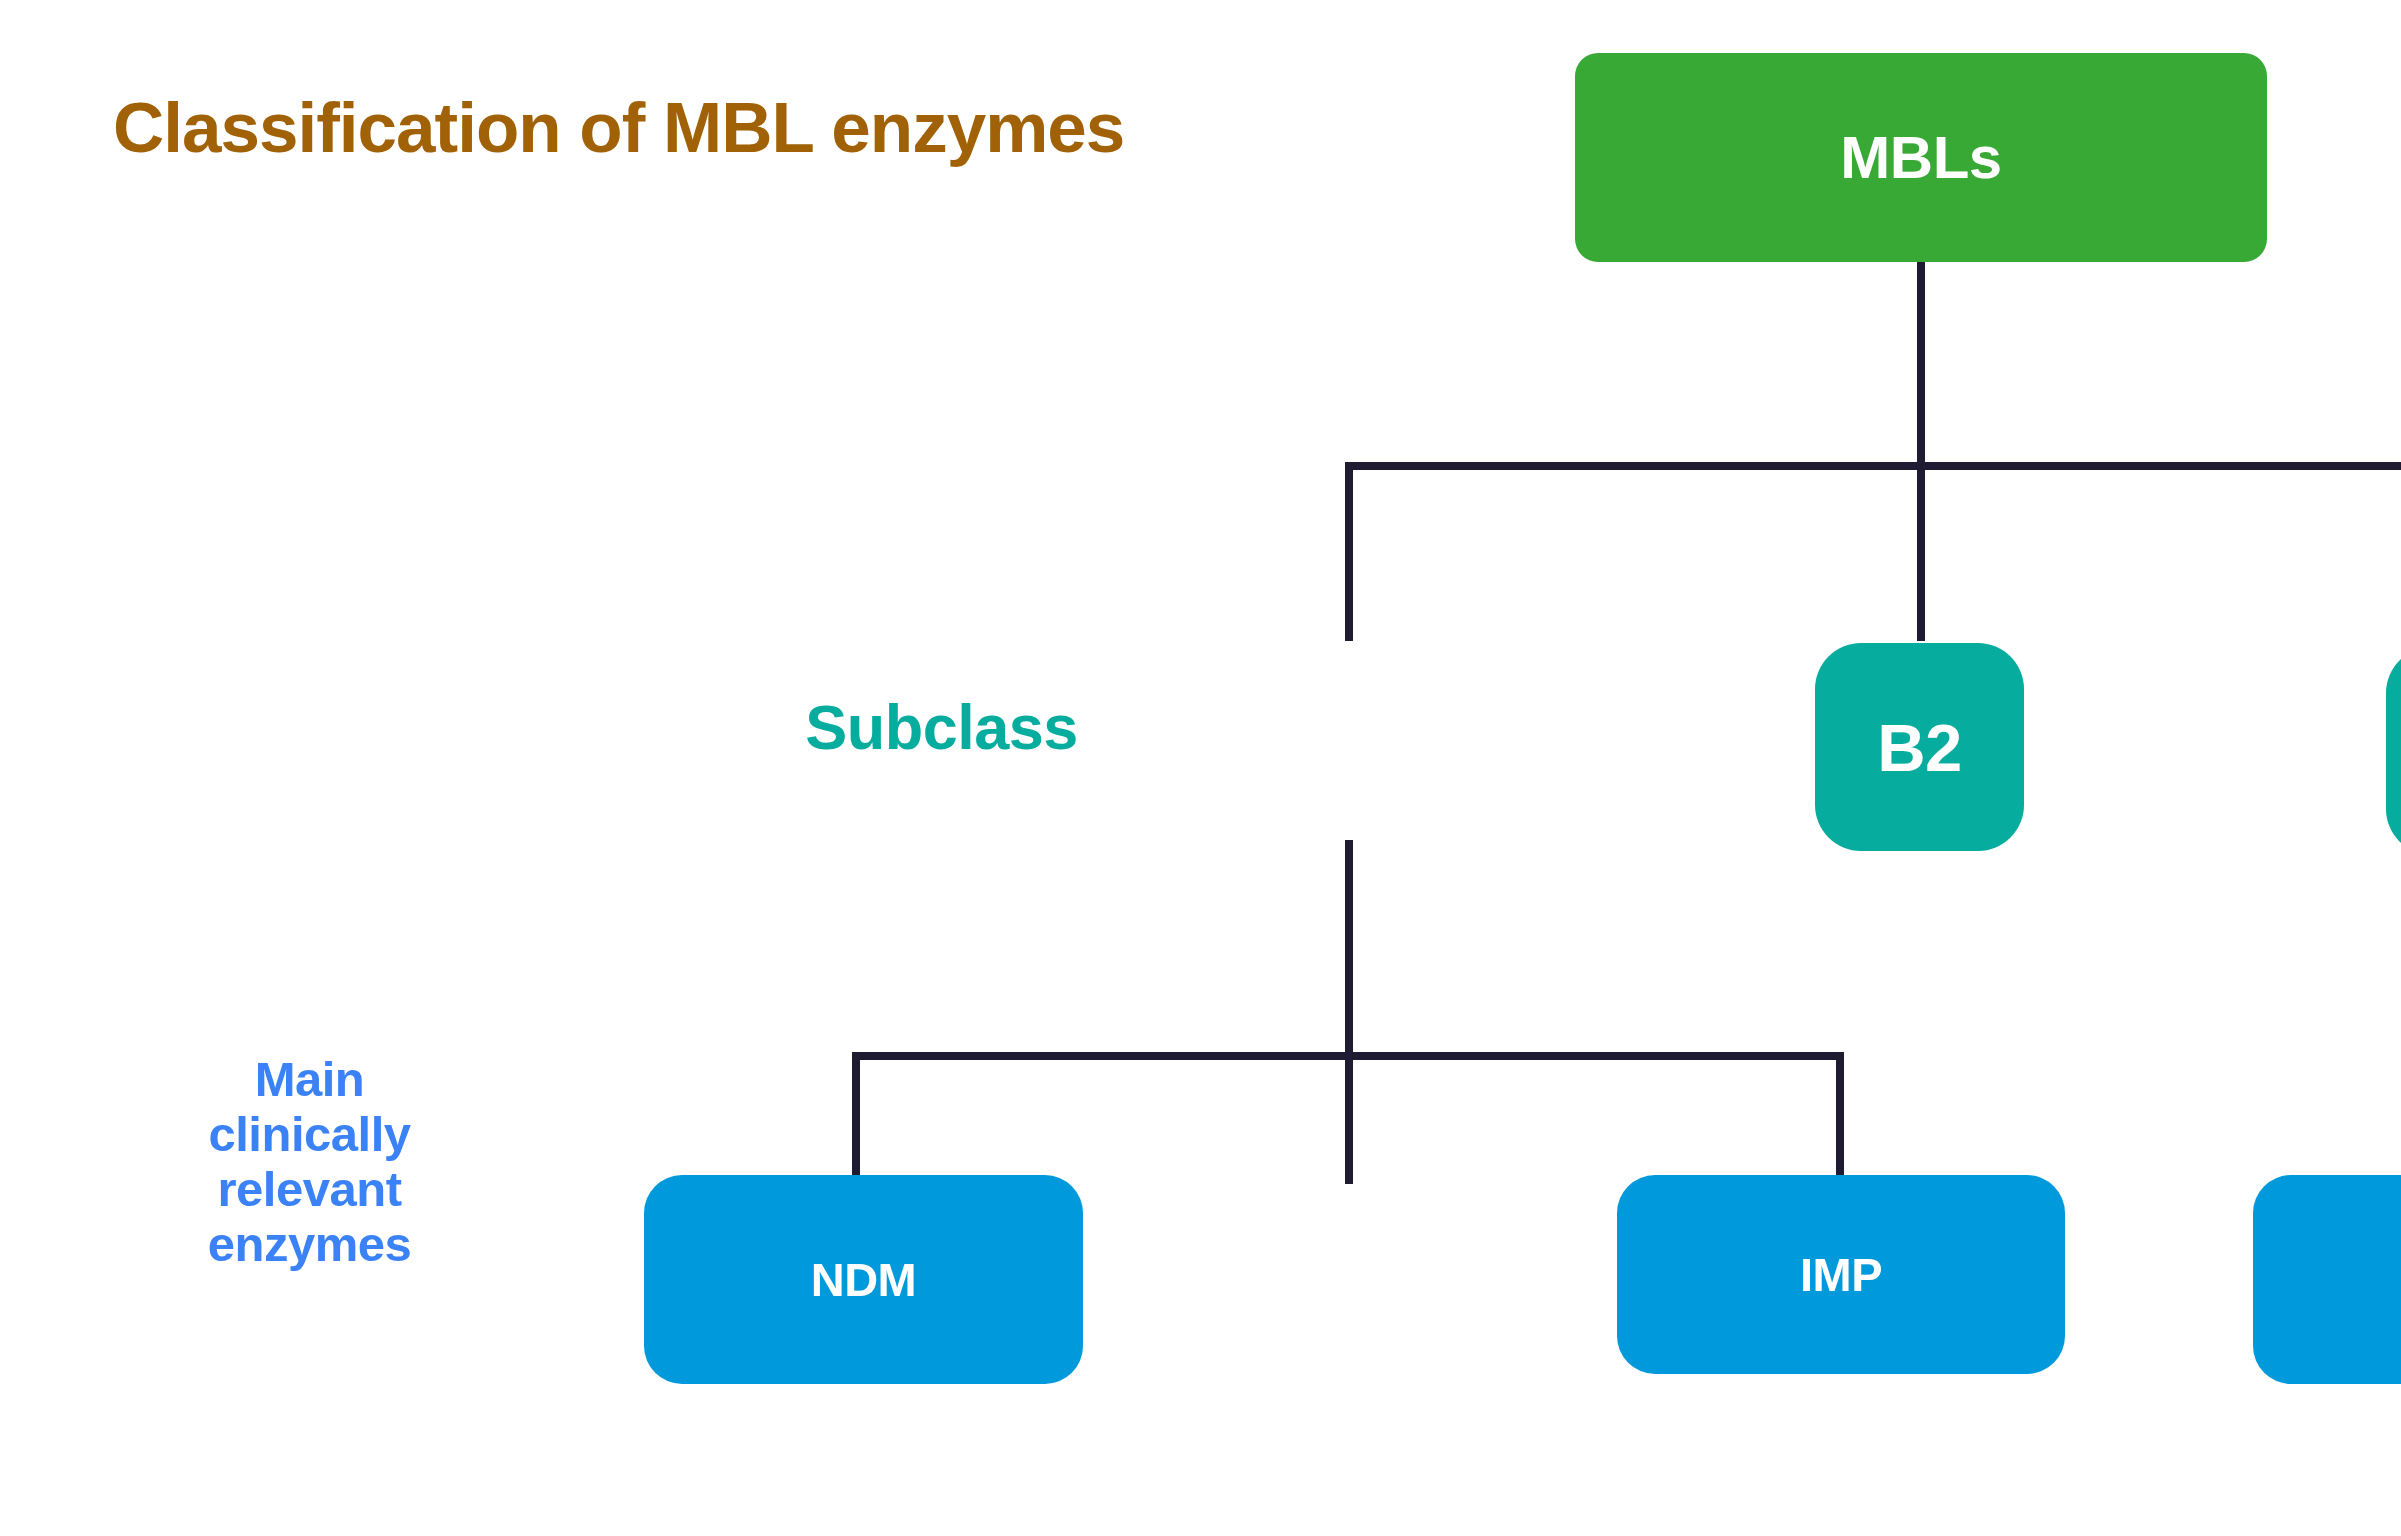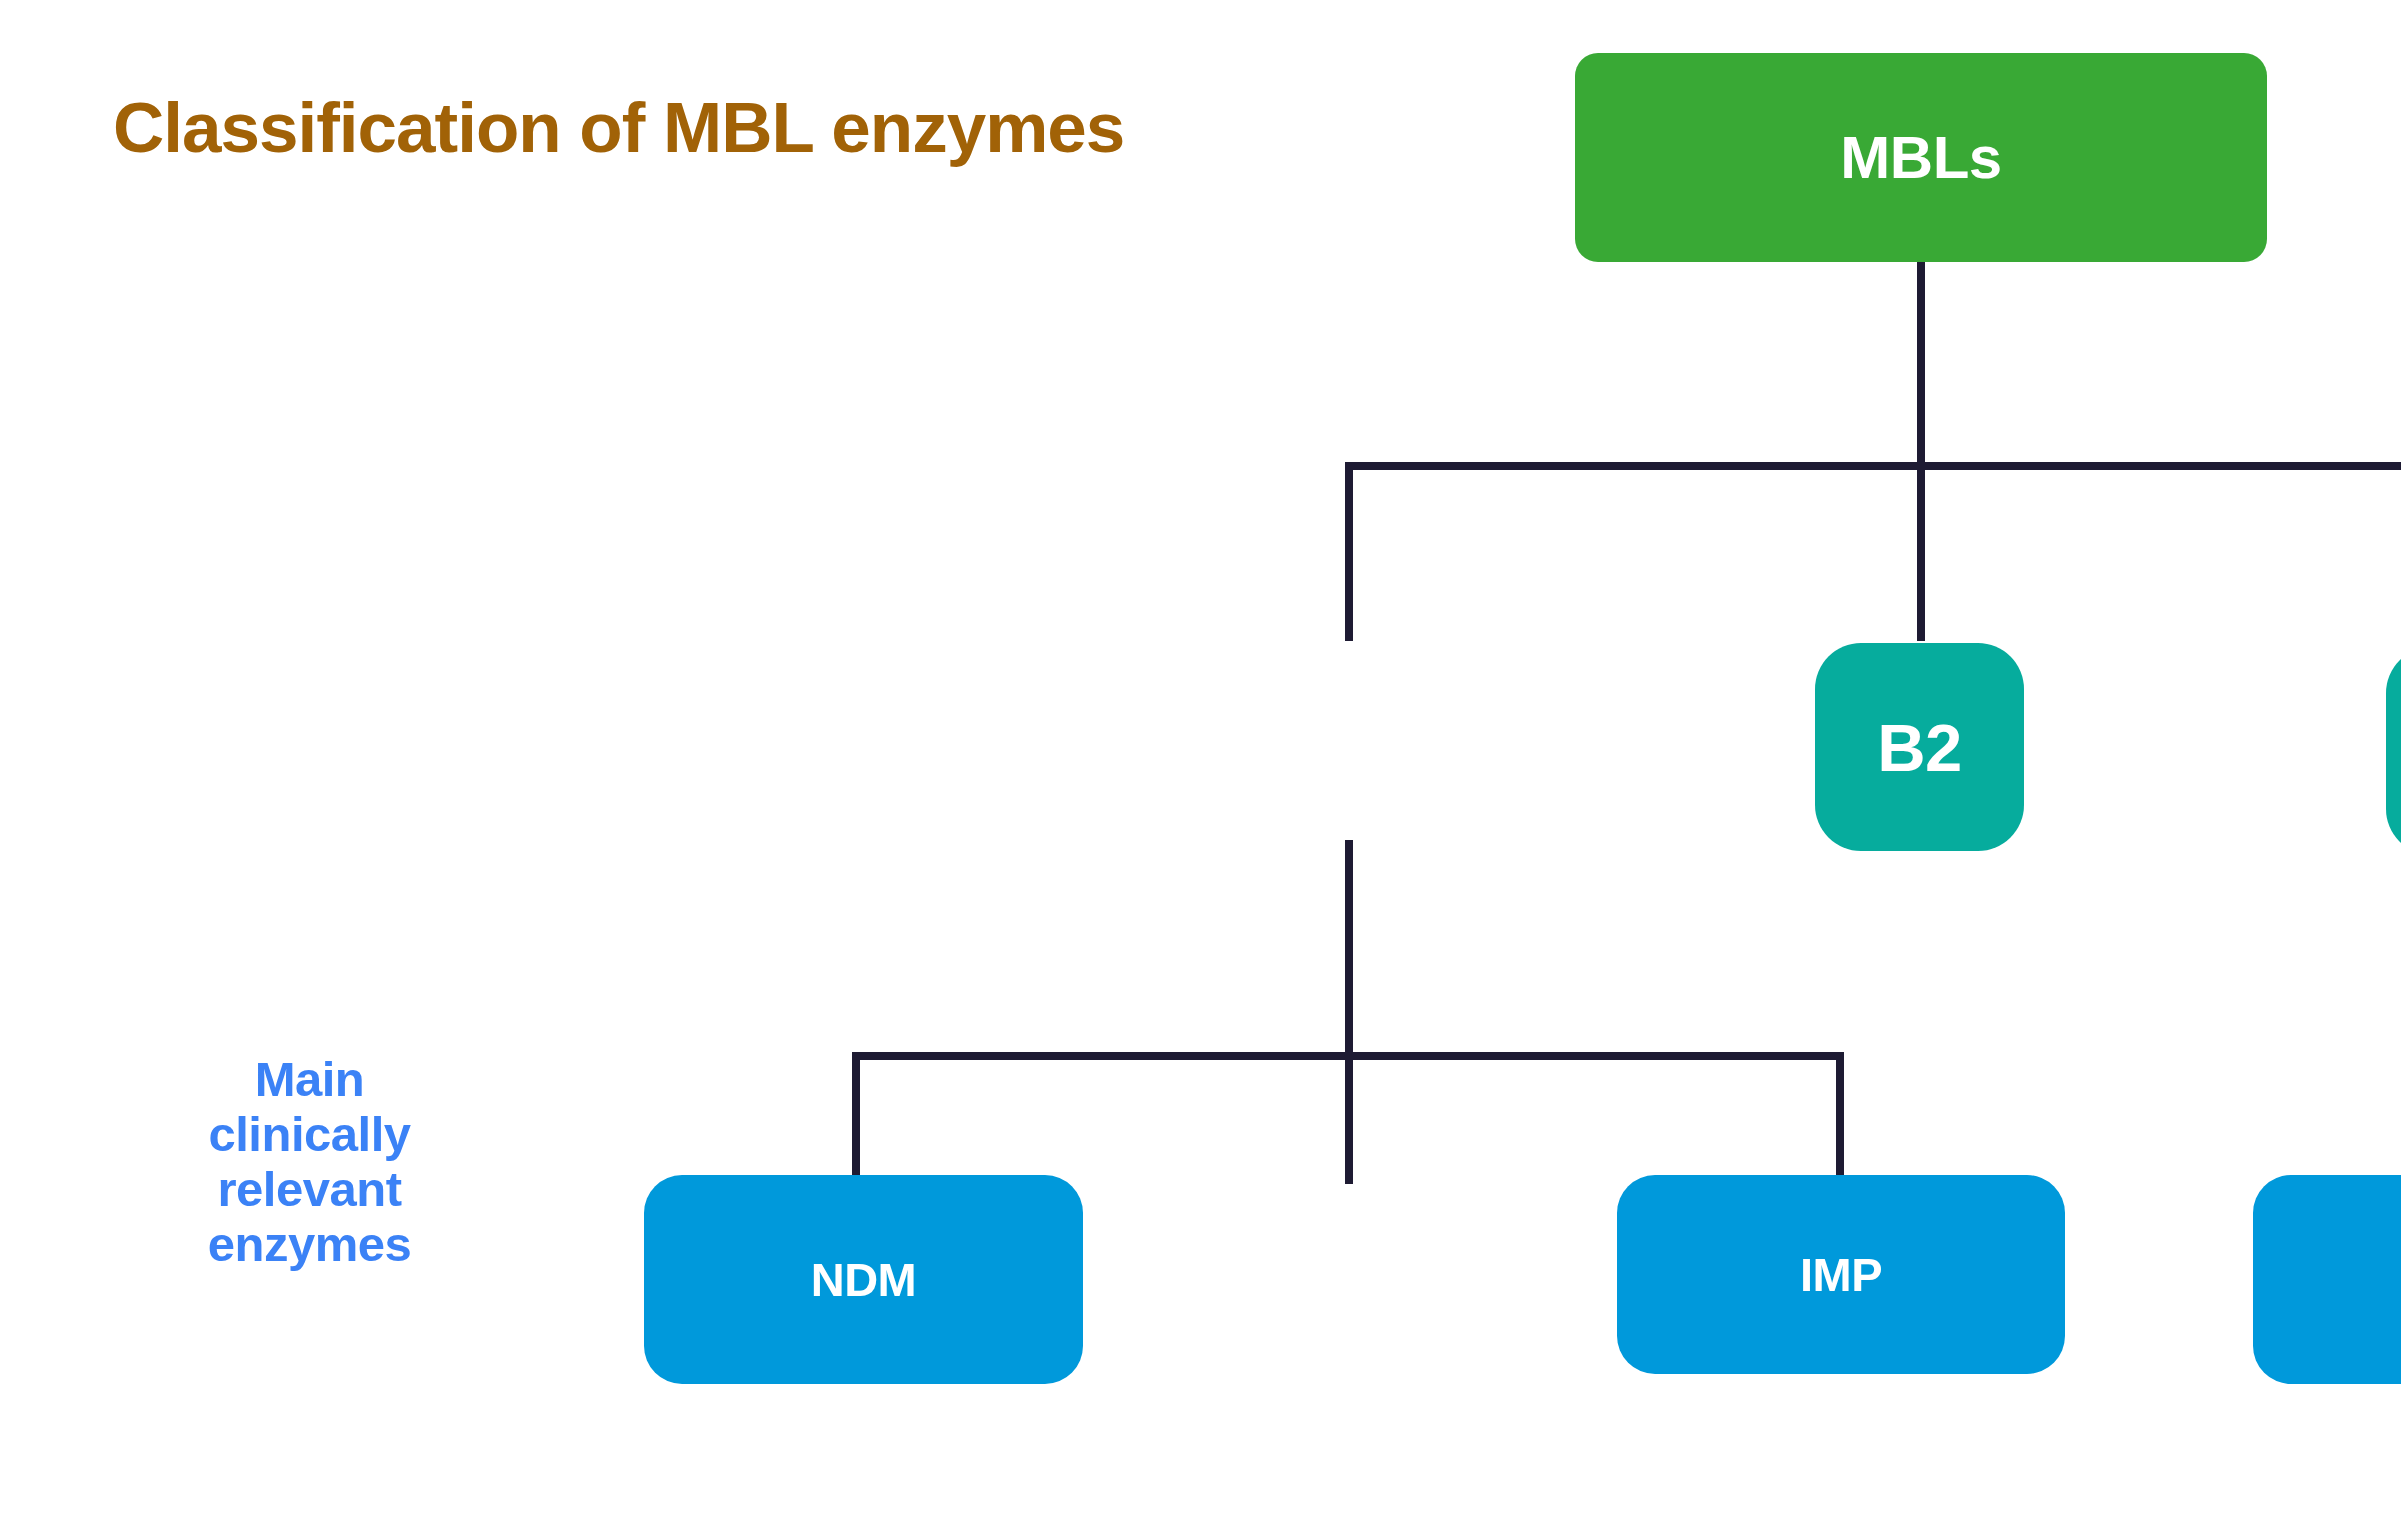--- a/index.html
+++ b/index.html
@@ -115,20 +115,21 @@
   <div class="conn conn-v" style="left:1345px; top:840px; height:215px;"></div>
 
   <div class="conn conn-h" style="left:852px; top:1052px; width:992px;"></div>
 
   <div class="conn conn-v" style="left:852px; top:1052px; height:132px;"></div>
 
   <div class="conn conn-v" style="left:1345px; top:1052px; height:132px;"></div>
 
   <div class="conn conn-v" style="left:1836px; top:1052px; height:132px;"></div>
 
+  <div class="row-label" id="subclass-label">Subclass</div>
 
   <div class="row-label" id="enzymes-label">
     <div>Main</div>
     <div>clinically</div>
     <div>relevant</div>
     <div>enzymes</div>
   </div>
 
   <div class="node node-root" style="left:1575px; top:53px; width:692px; height:209px;">MBLs</div>
 

